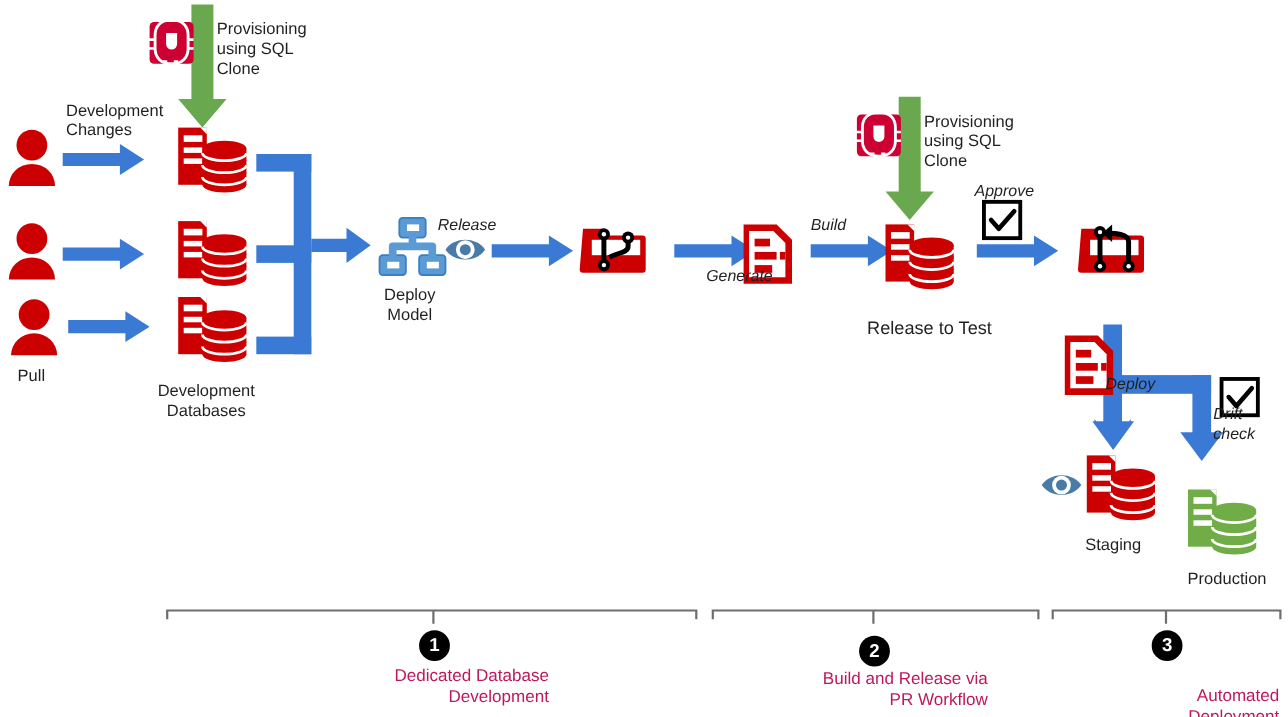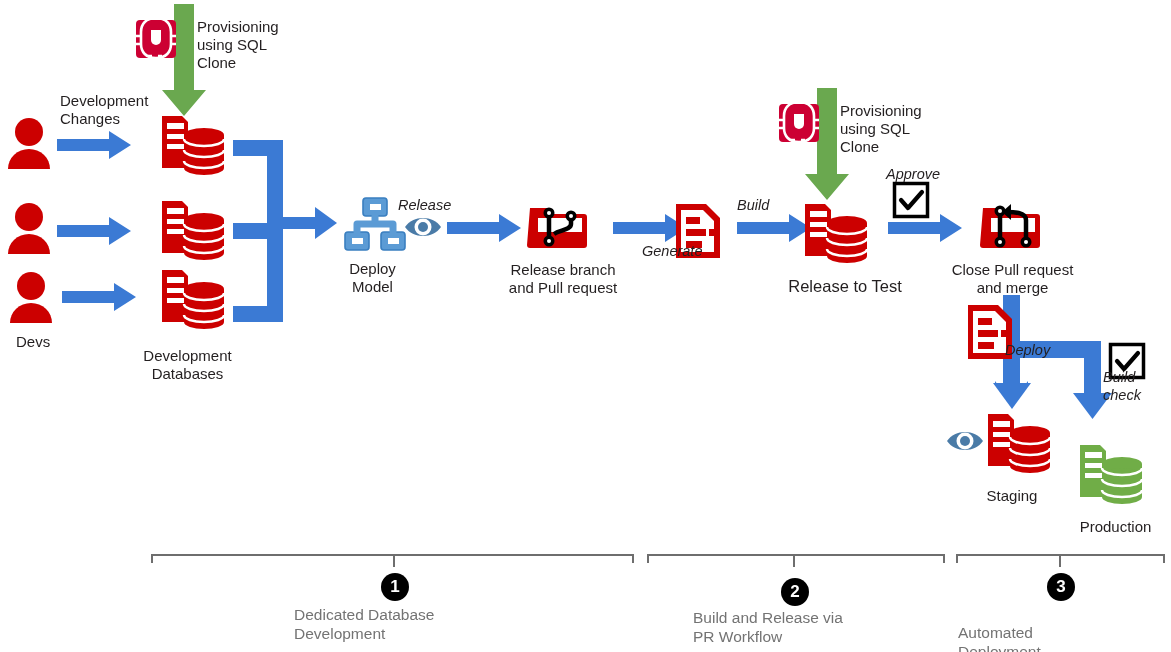--- a/index.html
+++ b/index.html
@@ -4,21 +4,21 @@
 <style>
   html,body{margin:0;padding:0;background:#fff;}
   body{width:1171px;height:652px;overflow:hidden;
        font-family:"Liberation Sans",sans-serif;color:#231f20;}
   #stage{position:relative;width:1143px;height:652px;}
   .abs{position:absolute;}
   .lbl{position:absolute;font-size:15px;line-height:18px;color:#231f20;white-space:pre-line;}
   .lbl.c{text-align:center;}
   .ital{font-style:italic;font-size:14.5px;}
   .big{font-size:16.5px;}
-  .stepcap{position:absolute;text-align:left;font-size:15.5px;line-height:19px;color:#737373;white-space:pre-line;}
+  .stepcap{position:absolute;text-align:right;font-size:15.5px;line-height:19px;color:#be185d;white-space:pre-line;}
   .numcirc{position:absolute;width:28px;height:28px;border-radius:50%;background:#000;color:#fff;
            font-size:17px;font-weight:bold;line-height:28px;text-align:center;}
   svg{display:block;overflow:visible;}
 </style>
 </head>
 <body>
 
 <div id="stage">
 
   <svg class="abs" style="left:0;top:0" width="1171" height="652">
@@ -281,48 +281,44 @@
 using SQL
 Clone</div>
 
   <div class="lbl" style="left:840px;top:102px;">Provisioning
 using SQL
 Clone</div>
 
   <div class="lbl" style="left:60px;top:92px;">Development
 Changes</div>
 
-  <div class="lbl" style="left:16px;top:333px;">Devs</div>
+  <div class="lbl" style="left:16px;top:333px;">Pull</div>
 
   <div class="lbl c" style="left:115px;top:347px;width:145px;">Development
 Databases</div>
 
   <div class="lbl c" style="left:325px;top:260px;width:95px;">Deploy
 Model</div>
 
   <div class="lbl ital" style="left:398px;top:196px;">Release</div>
 
-  <div class="lbl c" style="left:483px;top:261px;width:160px;">Release branch
-and Pull request</div>
 
   <div class="lbl ital" style="left:642px;top:194px;margin-top:48px;">Generate</div>
 
 
   <div class="lbl ital" style="left:737px;top:196px;">Build</div>
 
-  <div class="lbl big c" style="left:765px;top:277px;width:160px;">Release to Test</div>
+  <div class="lbl big c" style="left:765px;top:290px;width:160px;">Release to Test</div>
 
   <div class="lbl ital" style="left:886px;top:165px;">Approve</div>
 
-  <div class="lbl c" style="left:945px;top:261px;width:135px;">Close Pull request
-and merge</div>
 
   <div class="lbl ital" style="left:1005px;top:341px;">Deploy</div>
 
-  <div class="lbl ital" style="left:1103px;top:368px;">Build check</div>
+  <div class="lbl ital" style="left:1103px;top:368px;">Drift check</div>
 
   <div class="lbl c" style="left:957px;top:487px;width:110px;">Staging</div>
 
   <div class="lbl c" style="left:1058px;top:518px;width:115px;">Production</div>
 
   <div class="numcirc" style="left:381px;top:573px;">1</div>
   <div class="stepcap" style="left:294px;top:605px;width:205px;">Dedicated Database
 Development</div>
 
   <div class="numcirc" style="left:781px;top:578px;">2</div>

